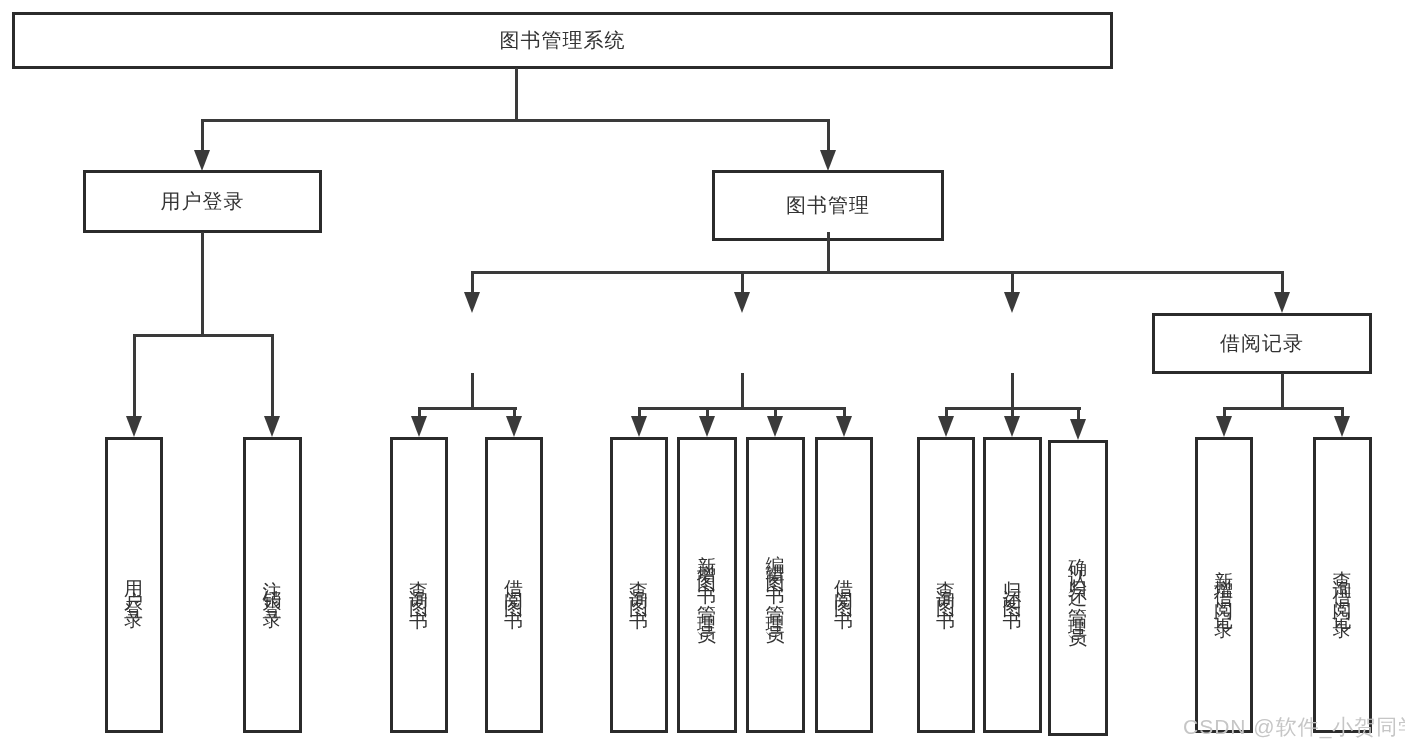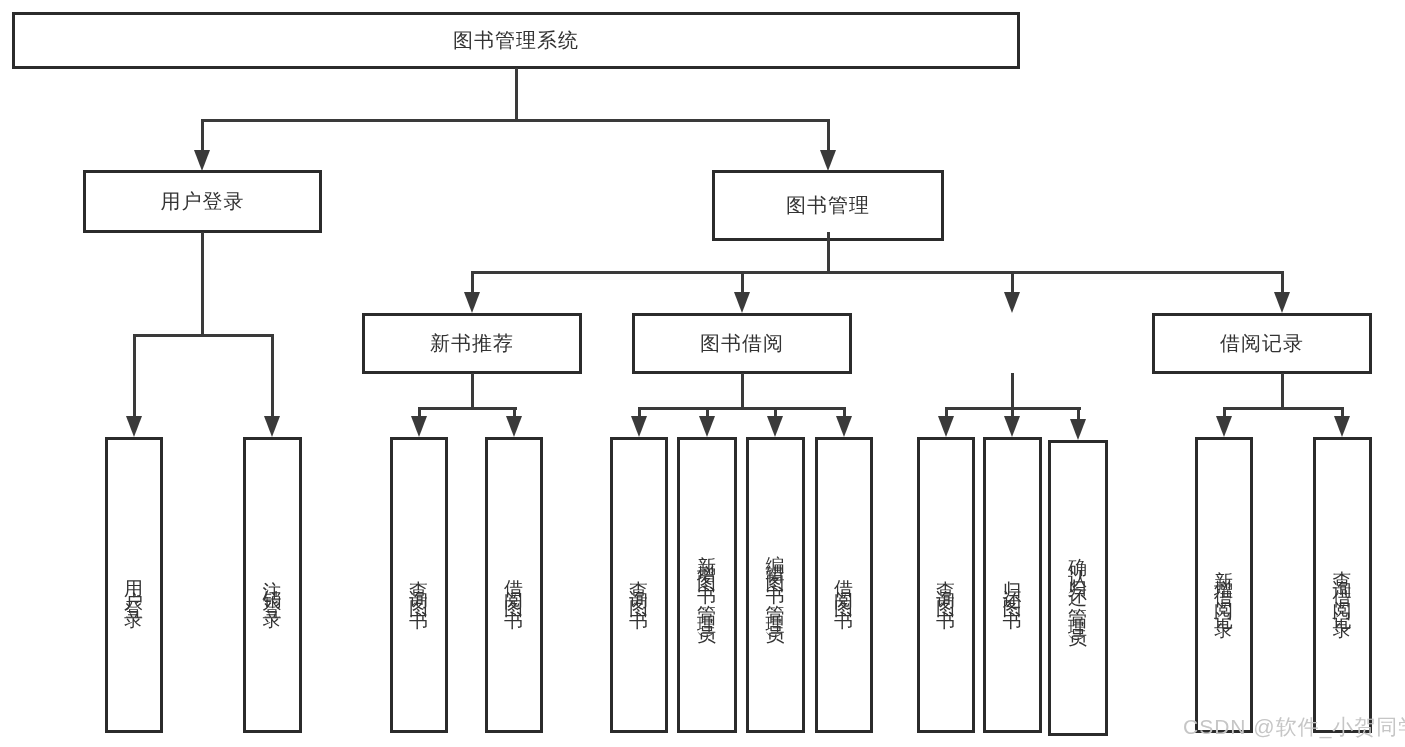--- a/index.html
+++ b/index.html
@@ -43,21 +43,21 @@
     position:absolute;left:1183px;top:713px;
     font-size:21px;color:var(--watermark);letter-spacing:1px;
     white-space:nowrap;
   }
 </style>
 </head>
 <body>
 
 <div id="canvas">
 
-  <div class="hbox" style="left:12px;top:12px;width:1008px;height:57px">
+  <div class="hbox" style="left:12px;top:12px;width:1101px;height:57px">
     <span>图书管理系统</span>
   </div>
 
   <div class="vl" style="left:515px;top:68px;height:53px"></div>
   <div class="hl" style="left:201px;top:119px;width:629px"></div>
   <div class="vl" style="left:201px;top:119px;height:33px"></div>
   <div class="ar" style="left:194px;top:150px"></div>
   <div class="vl" style="left:827px;top:119px;height:33px"></div>
   <div class="ar" style="left:820px;top:150px"></div>
 
@@ -79,26 +79,20 @@
   <div class="hl" style="left:471px;top:271px;width:813px"></div>
   <div class="vl" style="left:471px;top:271px;height:24px"></div>
   <div class="ar" style="left:464px;top:292px"></div>
   <div class="vl" style="left:741px;top:271px;height:24px"></div>
   <div class="ar" style="left:734px;top:292px"></div>
   <div class="vl" style="left:1011px;top:271px;height:24px"></div>
   <div class="ar" style="left:1004px;top:292px"></div>
   <div class="vl" style="left:1281px;top:271px;height:24px"></div>
   <div class="ar" style="left:1274px;top:292px"></div>
 
-  <div class="hbox" style="left:362px;top:313px;width:220px;height:61px">
-    <span>新书推荐</span>
-  </div>
-  <div class="hbox" style="left:632px;top:313px;width:220px;height:61px">
-    <span>图书借阅</span>
-  </div>
   <div class="hbox" style="left:1152px;top:313px;width:220px;height:61px">
     <span>借阅记录</span>
   </div>
 
   <div class="vl" style="left:471px;top:373px;height:37px"></div>
   <div class="hl" style="left:418px;top:407px;width:99px"></div>
   <div class="vl" style="left:418px;top:407px;height:12px"></div>
   <div class="ar" style="left:411px;top:416px"></div>
   <div class="vl" style="left:513px;top:407px;height:12px"></div>
   <div class="ar" style="left:506px;top:416px"></div>

